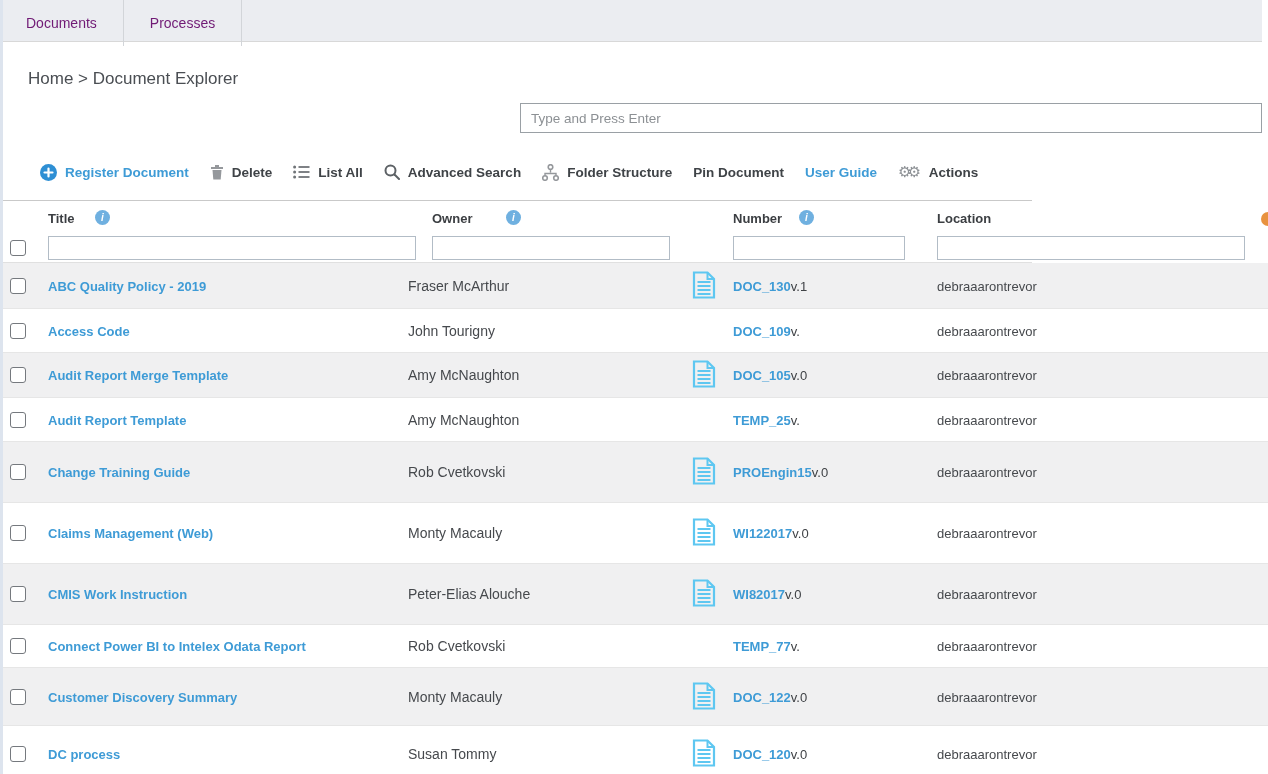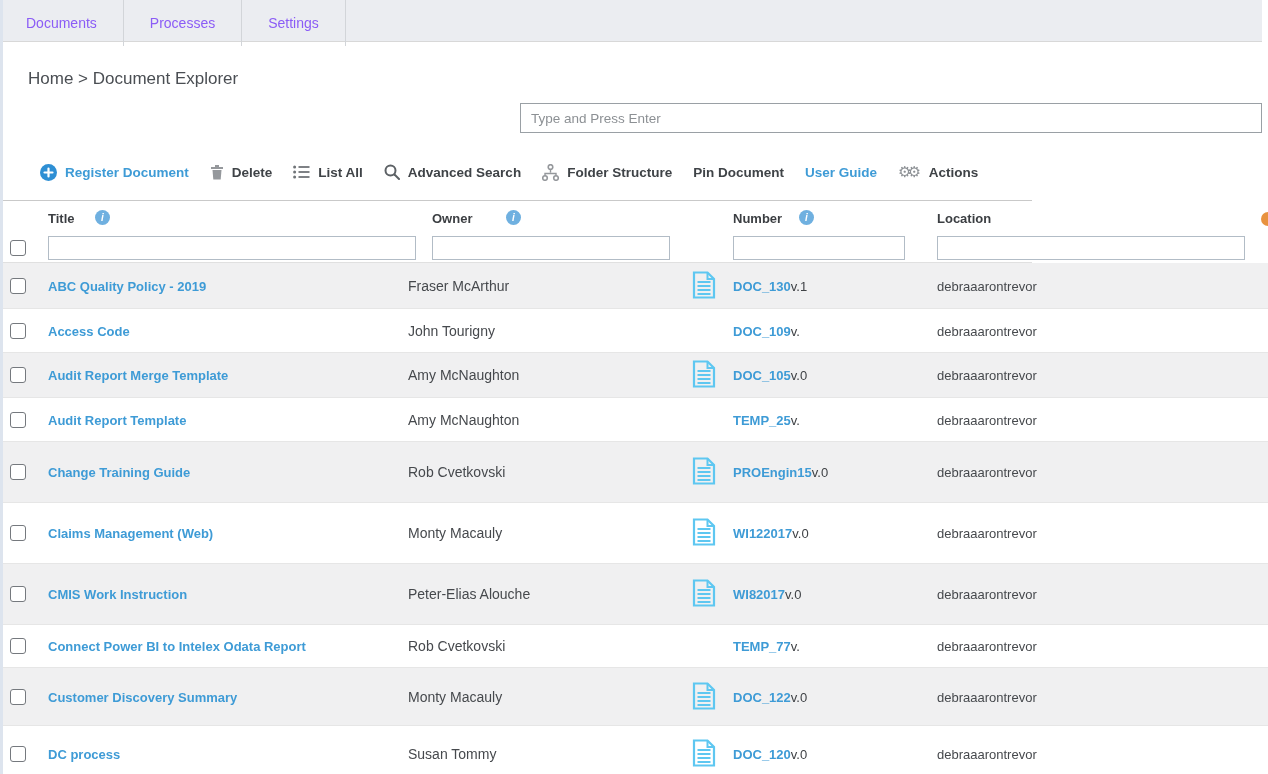--- a/index.html
+++ b/index.html
@@ -5,21 +5,21 @@
   * { box-sizing: border-box; margin: 0; padding: 0; }
   html,body { width:1268px; height:774px; background:#fff;
     font-family:"Liberation Sans", sans-serif; }
   .app { position:relative; width:1268px; height:774px; overflow:hidden; background:#fff; }
   .left-strip { position:absolute; left:0; top:0; width:3px; height:774px; background:#dde4ee; z-index:5; }
 
   
   .tabbar { position:absolute; top:0; left:0; width:1262px; height:42px;
     background:#ebedf1; border-bottom:1px solid #d8d8d8; display:flex; z-index:2; }
   .tab { height:46px; display:flex; align-items:center; padding:16px 26px;
-    font-size:14px; color:#8b5cf6; cursor:pointer; border-right:1px solid #d2d5d9; }
+    font-size:14px; color:#701a75; cursor:pointer; border-right:1px solid #d2d5d9; }
   .tab.active { background:#fff; color:#4aa0d8; height:43px; margin-bottom:-1px;
     border-right:1px solid #d8d8d8; padding:0 24px; }
 
   
   .breadcrumb { position:absolute; top:69px; left:28px; font-size:17px; color:#4a4e53; cursor:pointer; }
 
   
   .search { position:absolute; top:103px; left:520px; width:742px; height:30px;
     border:1px solid #9aa0a5; background:#fff; padding:0 10px; font-size:13.5px;
     color:#3f4246; font-family:"Liberation Sans", sans-serif; outline:none; }
@@ -75,21 +75,20 @@
 </style>
 </head>
 <body>
 
 <div class="app">
   <div class="left-strip"></div>
 
   <div class="tabbar">
       <div class="tab">Documents</div>
       <div class="tab">Processes</div>
-      <div class="tab">Settings</div>
     </div>
 
   <div class="breadcrumb">Home &gt; Document Explorer</div>
 
   <input class="search" type="text" placeholder="Type and Press Enter" style="">
 
   <div class="toolbar">
       <div class="titem blue">
         <svg width="17" height="17" viewBox="0 0 17 17">
     <circle cx="8.5" cy="8.5" r="8.5" fill="#2e8fd4"></circle>

